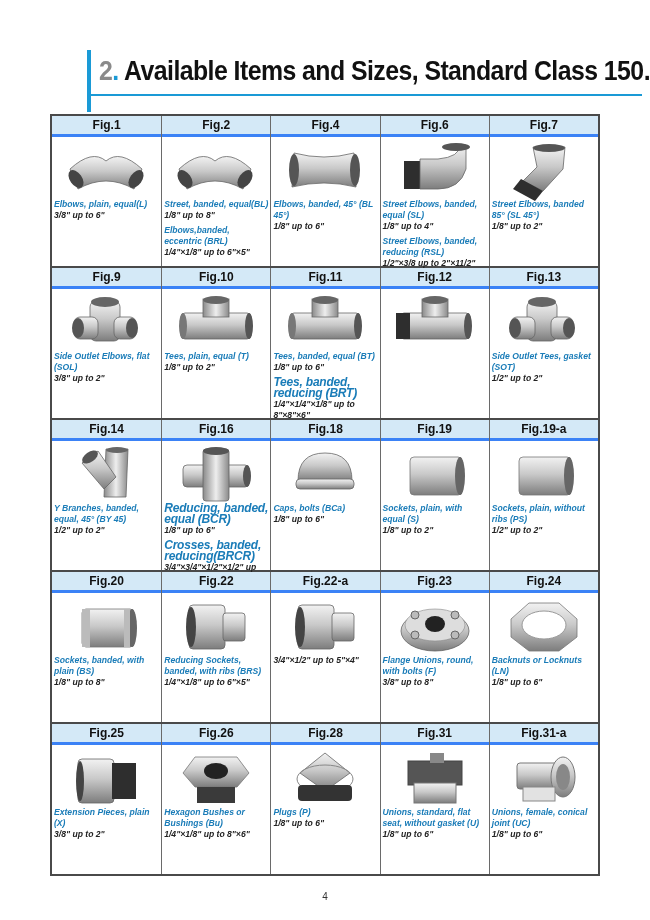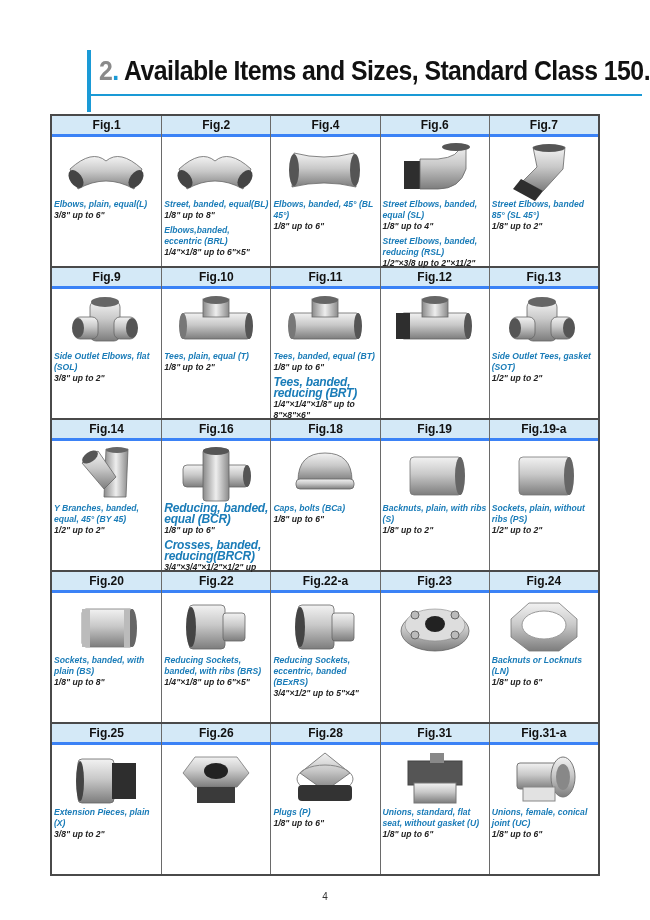--- a/index.html
+++ b/index.html
@@ -416,21 +416,21 @@
     <stop offset="0" stop-color="#8a8a8a"></stop>
                 <stop offset="0.5" stop-color="#eeeeee"></stop>
     <stop offset="1" stop-color="#8a8a8a"></stop>
               </linearGradient>
             </defs>
             <rect x="20" y="14" width="52" height="38" rx="4" fill="url(#g2_3)" stroke="#777" stroke-width="0.8"></rect>
               <ellipse cx="70" cy="33" rx="5" ry="19" fill="#666"></ellipse>
               </svg>
         </div>
         <div class="cell-body">
-          <div class="name">Backnuts, plain, with ribs (S)</div>
+          <div class="name">Sockets, plain, with equal (S)</div>
           <div class="size">1/8" up to 2"</div>
         </div>
       </div>
       <div class="cell">
         <div class="cell-head">Fig.19-a</div>
         <div class="cell-img">
           <svg width="90" height="62" viewBox="0 0 90 62">
             <defs>
               <linearGradient id="g2_4" x1="0" y1="0" x2="0" y2="1">
     <stop offset="0" stop-color="#f2f2f2"></stop>
@@ -522,21 +522,20 @@
                 <stop offset="0.5" stop-color="#eeeeee"></stop>
     <stop offset="1" stop-color="#8a8a8a"></stop>
               </linearGradient>
             </defs>
             <rect x="18" y="10" width="36" height="44" rx="4" fill="url(#g3_2)" stroke="#666" stroke-width="0.8"></rect>
               <rect x="52" y="18" width="22" height="28" rx="3" fill="url(#g3_2)" stroke="#666" stroke-width="0.8"></rect>
               <ellipse cx="20" cy="32" rx="5" ry="20" fill="#444"></ellipse>
           </svg>
         </div>
         <div class="cell-body">
-          <div class="name">Reducing Sockets, eccentric, banded (BExRS)</div>
           <div class="size">3/4"×1/2" up to 5"×4"</div>
         </div>
       </div>
       <div class="cell">
         <div class="cell-head">Fig.23</div>
         <div class="cell-img">
           <svg width="90" height="62" viewBox="0 0 90 62">
             <defs>
               <linearGradient id="g3_3" x1="0" y1="0" x2="0" y2="1">
     <stop offset="0" stop-color="#f2f2f2"></stop>
@@ -551,20 +550,24 @@
             </defs>
             <ellipse cx="45" cy="36" rx="34" ry="20" fill="url(#g3_3)" stroke="#666" stroke-width="0.8"></ellipse>
               <ellipse cx="45" cy="30" rx="30" ry="16" fill="#ddd" stroke="#888" stroke-width="0.6"></ellipse>
               <ellipse cx="45" cy="29" rx="10" ry="8" fill="#222"></ellipse>
               <circle cx="25" cy="20" r="4" fill="#bbb" stroke="#666"></circle>
             <circle cx="65" cy="20" r="4" fill="#bbb" stroke="#666"></circle>
               <circle cx="25" cy="40" r="4" fill="#bbb" stroke="#666"></circle>
             <circle cx="65" cy="40" r="4" fill="#bbb" stroke="#666"></circle>
           </svg>
         </div>
+        <div class="cell-body">
+          <div class="name">Flange Unions, round, with bolts (F)</div>
+          <div class="size">3/8" up to 8"</div>
+        </div>
       </div>
       <div class="cell">
         <div class="cell-head">Fig.24</div>
         <div class="cell-img">
           <svg width="90" height="62" viewBox="0 0 90 62">
             <defs>
               <linearGradient id="g3_4" x1="0" y1="0" x2="0" y2="1">
     <stop offset="0" stop-color="#f2f2f2"></stop>
                 <stop offset="0.45" stop-color="#c9c9c9"></stop>
     <stop offset="1" stop-color="#7d7d7d"></stop>
@@ -625,20 +628,24 @@
     <linearGradient id="g4_1h" x1="0" y1="0" x2="1" y2="0">
     <stop offset="0" stop-color="#8a8a8a"></stop>
                 <stop offset="0.5" stop-color="#eeeeee"></stop>
     <stop offset="1" stop-color="#8a8a8a"></stop>
               </linearGradient>
             </defs>
             <polygon points="24,10 66,10 78,26 66,40 24,40 12,26" fill="url(#g4_1)" stroke="#777" stroke-width="0.8"></polygon>
               <ellipse cx="45" cy="24" rx="12" ry="8" fill="#222"></ellipse>
               <rect x="26" y="40" width="38" height="16" fill="#3a3a3a"></rect>
           </svg>
+        </div>
+        <div class="cell-body">
+          <div class="name">Hexagon Bushes or Bushings (Bu)</div>
+          <div class="size">1/4"×1/8" up to 8"×6"</div>
         </div>
       </div>
       <div class="cell">
         <div class="cell-head">Fig.28</div>
         <div class="cell-img">
           <svg width="90" height="62" viewBox="0 0 90 62">
             <defs>
               <linearGradient id="g4_2" x1="0" y1="0" x2="0" y2="1">
     <stop offset="0" stop-color="#f2f2f2"></stop>
                 <stop offset="0.45" stop-color="#c9c9c9"></stop>

